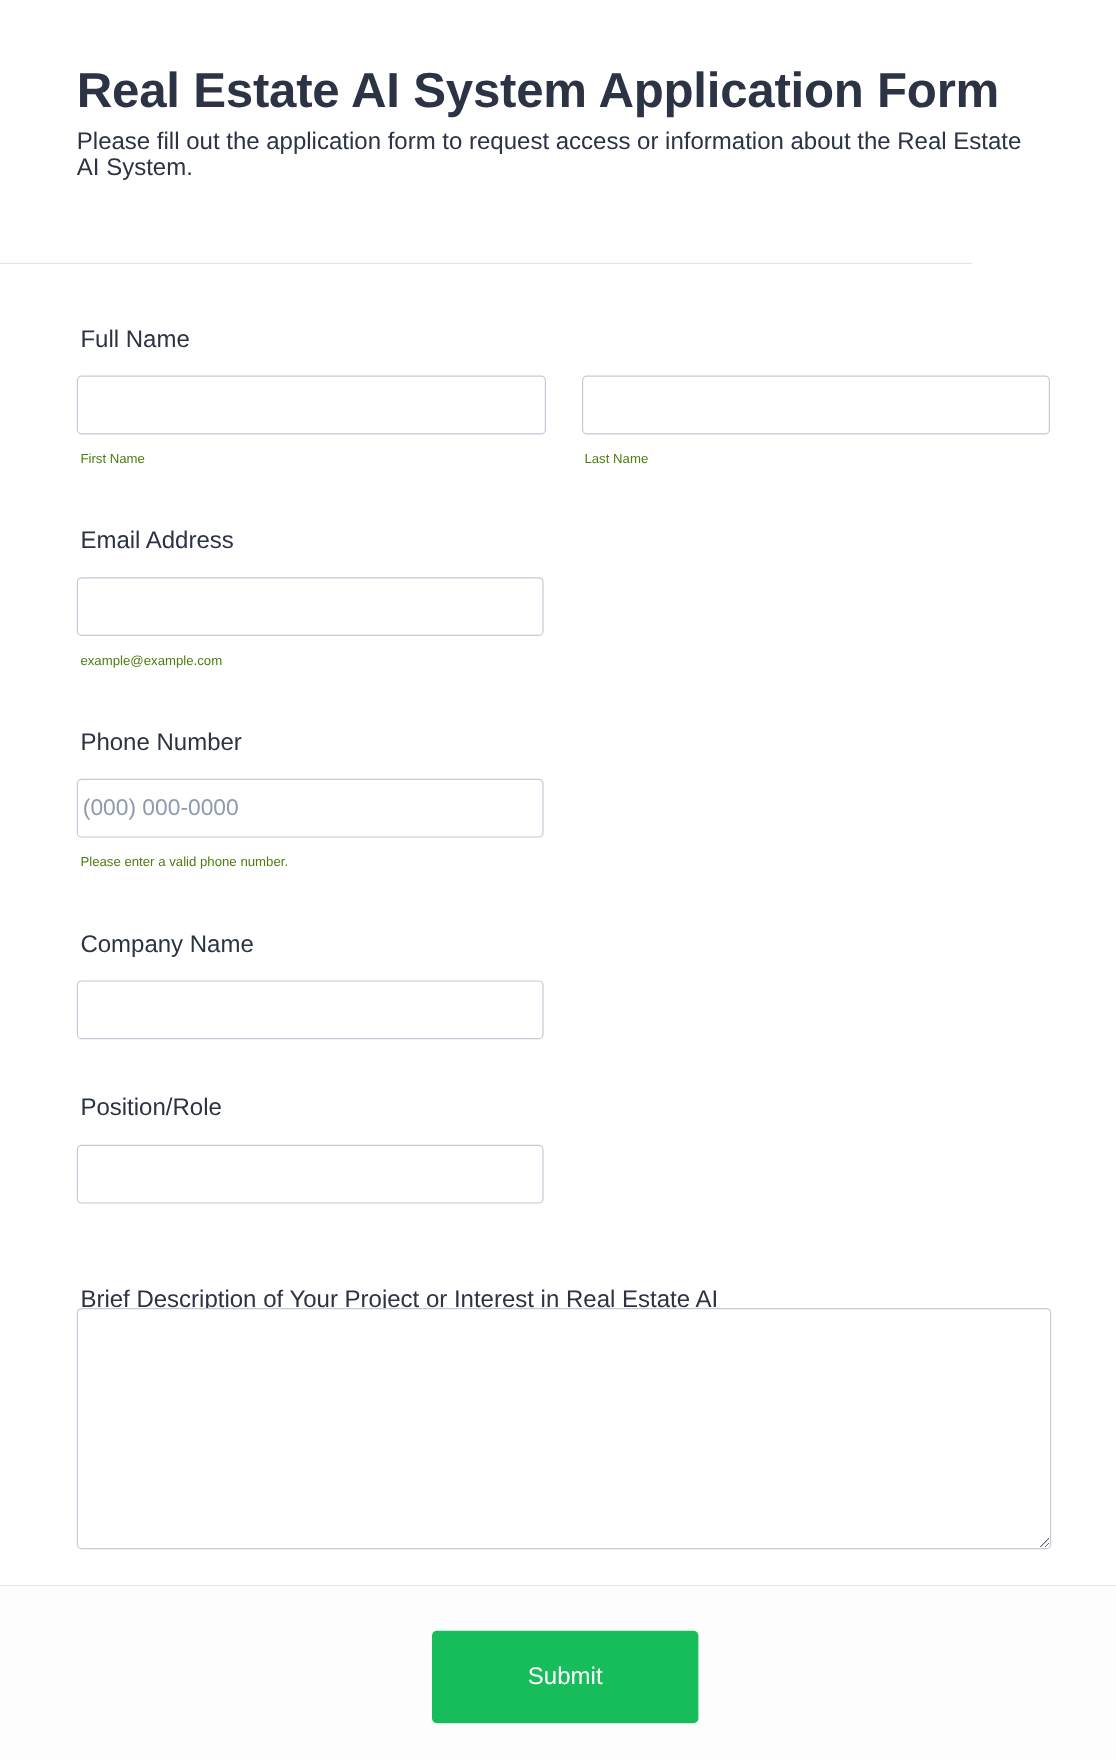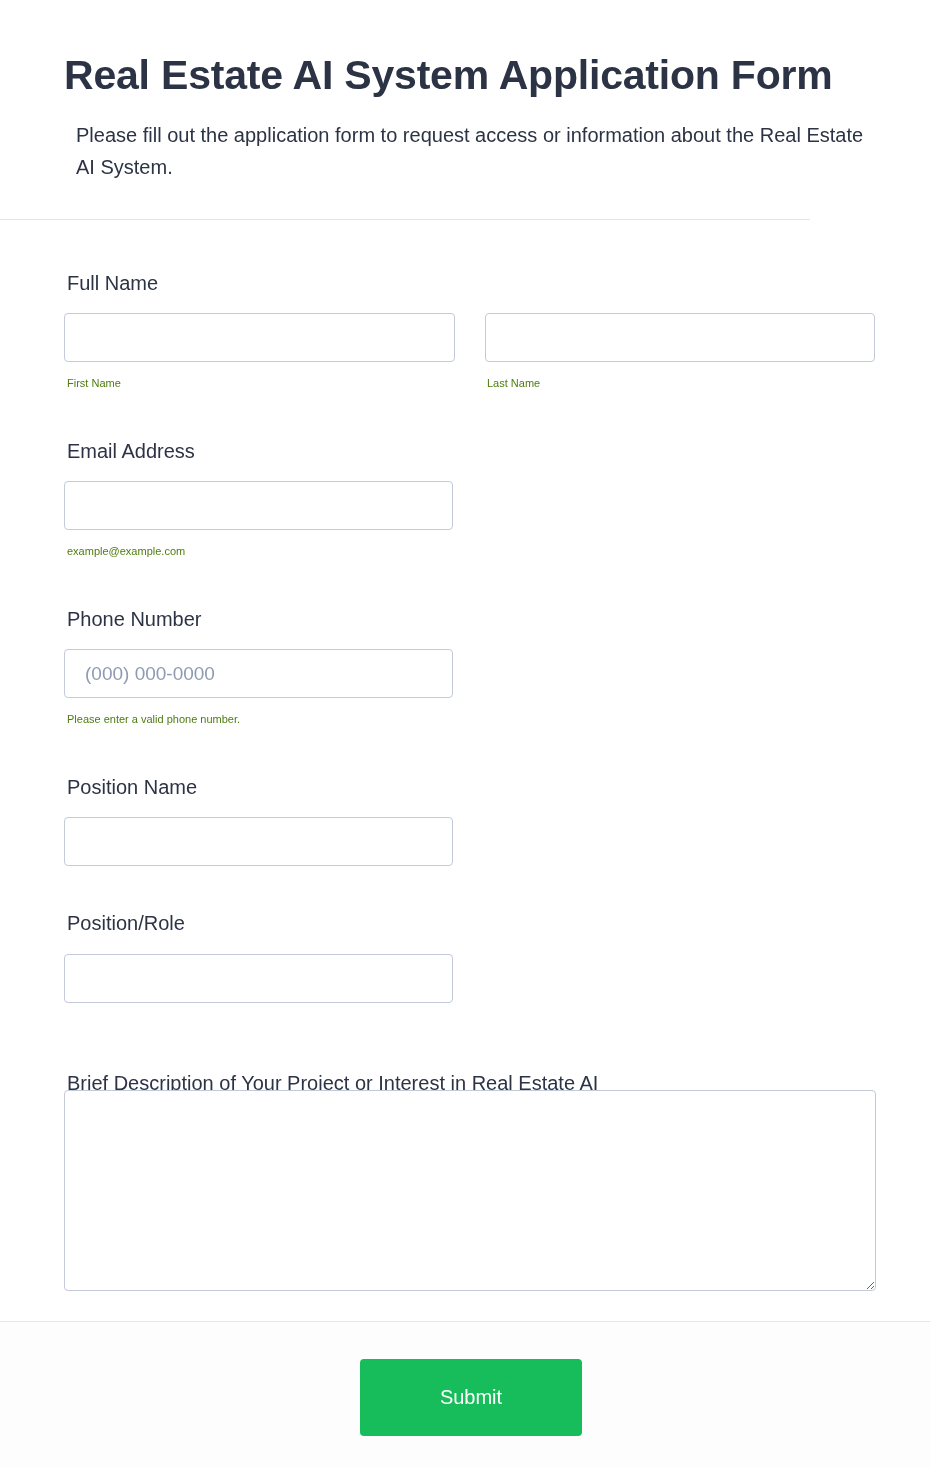--- a/index.html
+++ b/index.html
@@ -1,22 +1,22 @@
 <!DOCTYPE html>
 <html><head>
 <meta charset="utf-8">
 <style>
   html, body { margin: 0; padding: 0; background: #ffffff; }
   body { width: 930px; height: 1468px; position: relative; font-family: "Liberation Sans", sans-serif; color: #2c3345; overflow: hidden; }
   .header { position: absolute; left: 0; top: 0; width: 810px; height: 220px; border-bottom: 1px solid #e3e5ec; box-sizing: border-box; }
   .title { position: absolute; left: 64px; top: 52px; font-size: 41px; font-weight: bold; color: #2c3345; margin: 0; letter-spacing: -0.2px; white-space: nowrap; }
-  .subtitle { position: absolute; left: 64px; top: 107px; width: 800px; font-size: 20px; line-height: 32px; color: #2c3345; margin: 12px; }
+  .subtitle { position: absolute; left: 64px; top: 107px; width: 800px; font-size: 20px; line-height: 22px; color: #2c3345; margin: 0; }
   .label { position: absolute; left: 67px; font-size: 20px; color: #2c3345; text-align: center; }
   .sublabel { position: absolute; font-size: 11px; color: #4d7c0f; }
-  .input { position: absolute; box-sizing: border-box; border: 1px solid #c3cad8; border-radius: 4px; background: #fff; height: 49px; font-size: 19px; padding: 0 20px; color: #2c3345; font-family: "Liberation Sans", sans-serif; outline: none; }
+  .input { position: absolute; box-sizing: border-box; border: 1px solid #c3cad8; border-radius: 4px; background: #fff; height: 49px; font-size: 19px; padding: 0 4px; color: #2c3345; font-family: "Liberation Sans", sans-serif; outline: none; }
   .input::placeholder { color: #8f9bb0; }
   textarea.input { resize: both; padding: 10px 14px; }
   .footer-line { position: absolute; left: 0; top: 1321px; width: 930px; border-top: 1px solid #e3e5ec; }
   .footer { position: absolute; left: 0; top: 1322px; width: 930px; height: 146px; background: #fdfdfd; }
   .submit { position: absolute; left: 360px; top: 1359px; width: 222px; height: 77px; background: #18bd5b; color: #ffffff; border: none; border-radius: 4px; font-size: 20px; font-family: "Liberation Sans", sans-serif; cursor: pointer; }
 </style>
 </head>
 <body>
 
 <div class="header">
@@ -33,21 +33,21 @@
   <div class="sublabel" style="left:487px; top:377px;">Last Name</div>
 
   <div class="label" style="top:440px;">Email Address</div>
   <input class="input" type="email" style="left: 64px; top: 481px; width: 389px;">
   <div class="sublabel" style="left:67px; top:545px;">example@example.com</div>
 
   <div class="label" style="top:608px;">Phone Number</div>
   <input class="input" type="tel" style="left: 64px; top: 649px; width: 389px;" placeholder="(000) 000-0000">
   <div class="sublabel" style="left:67px; top:713px;">Please enter a valid phone number.</div>
 
-  <div class="label" style="top:776px;">Position Name</div>
+  <div class="label" style="top:776px;">Company Name</div>
   <input class="input" type="text" style="left: 64px; top: 817px; width: 389px;">
 
   <div class="label" style="top:912px;">Position/Role</div>
   <input class="input" type="text" style="left: 64px; top: 954px; width: 389px;">
 
   <div class="label" style="top:1048px;margin-top:24px;">Brief Description of Your Project or Interest in Real Estate AI</div>
   <textarea class="input" style="left: 64px; top: 1090px; width: 812px; height: 201px;"></textarea>
 </form>
 
 <div class="footer-line"></div>

